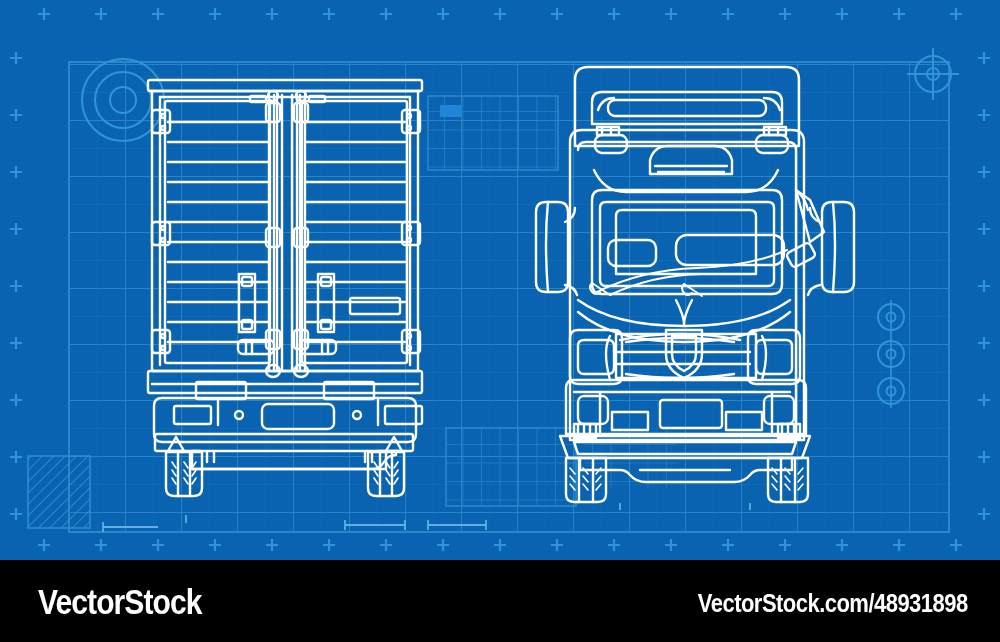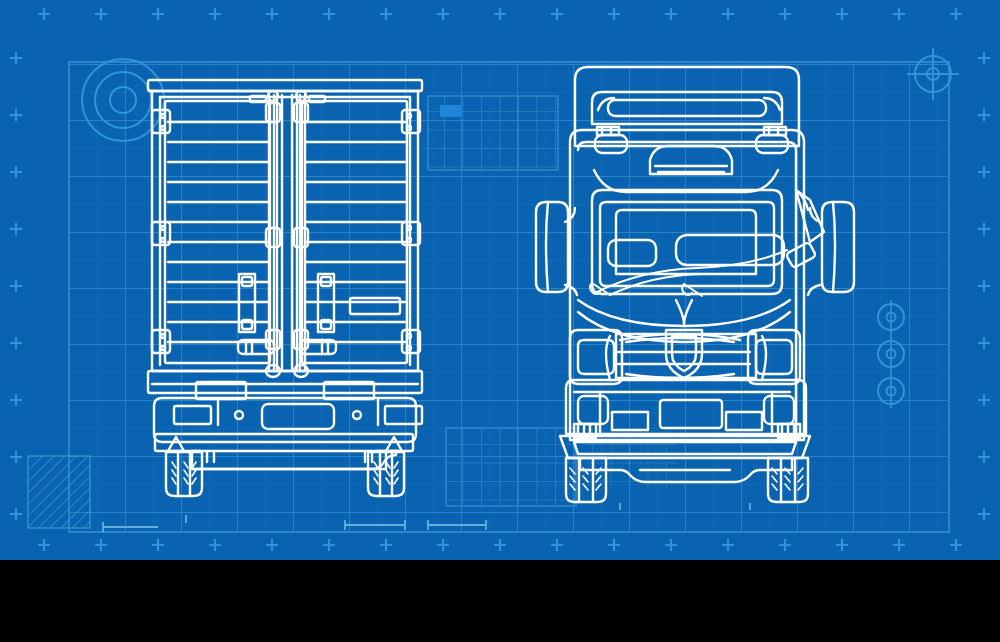--- a/index.html
+++ b/index.html
@@ -476,14 +476,18 @@
           <path d="M768 458 h40 v36 q0 8 -8 8 h-24 q-8 0 -8 -8 z"></path>
           <path d="M781 458 v44 M795 458 v44"></path>
           <path d="M772 468 l5 6 M772 476 l5 6 M772 484 l5 6
                    M785 468 l5 6 M785 476 l5 6 M785 484 l5 6
                    M803 468 l-5 6 M803 476 l-5 6 M803 484 l-5 6" stroke-width="1.6"></path>
         </g>
       </g>
     </svg>
   </div>
 
+  <div id="footer">
+    <div id="wm-logo">VectorStock</div>
+    <div id="wm-url">VectorStock.com/48931898</div>
+  </div>
 
 </div>
 
 </body></html>

